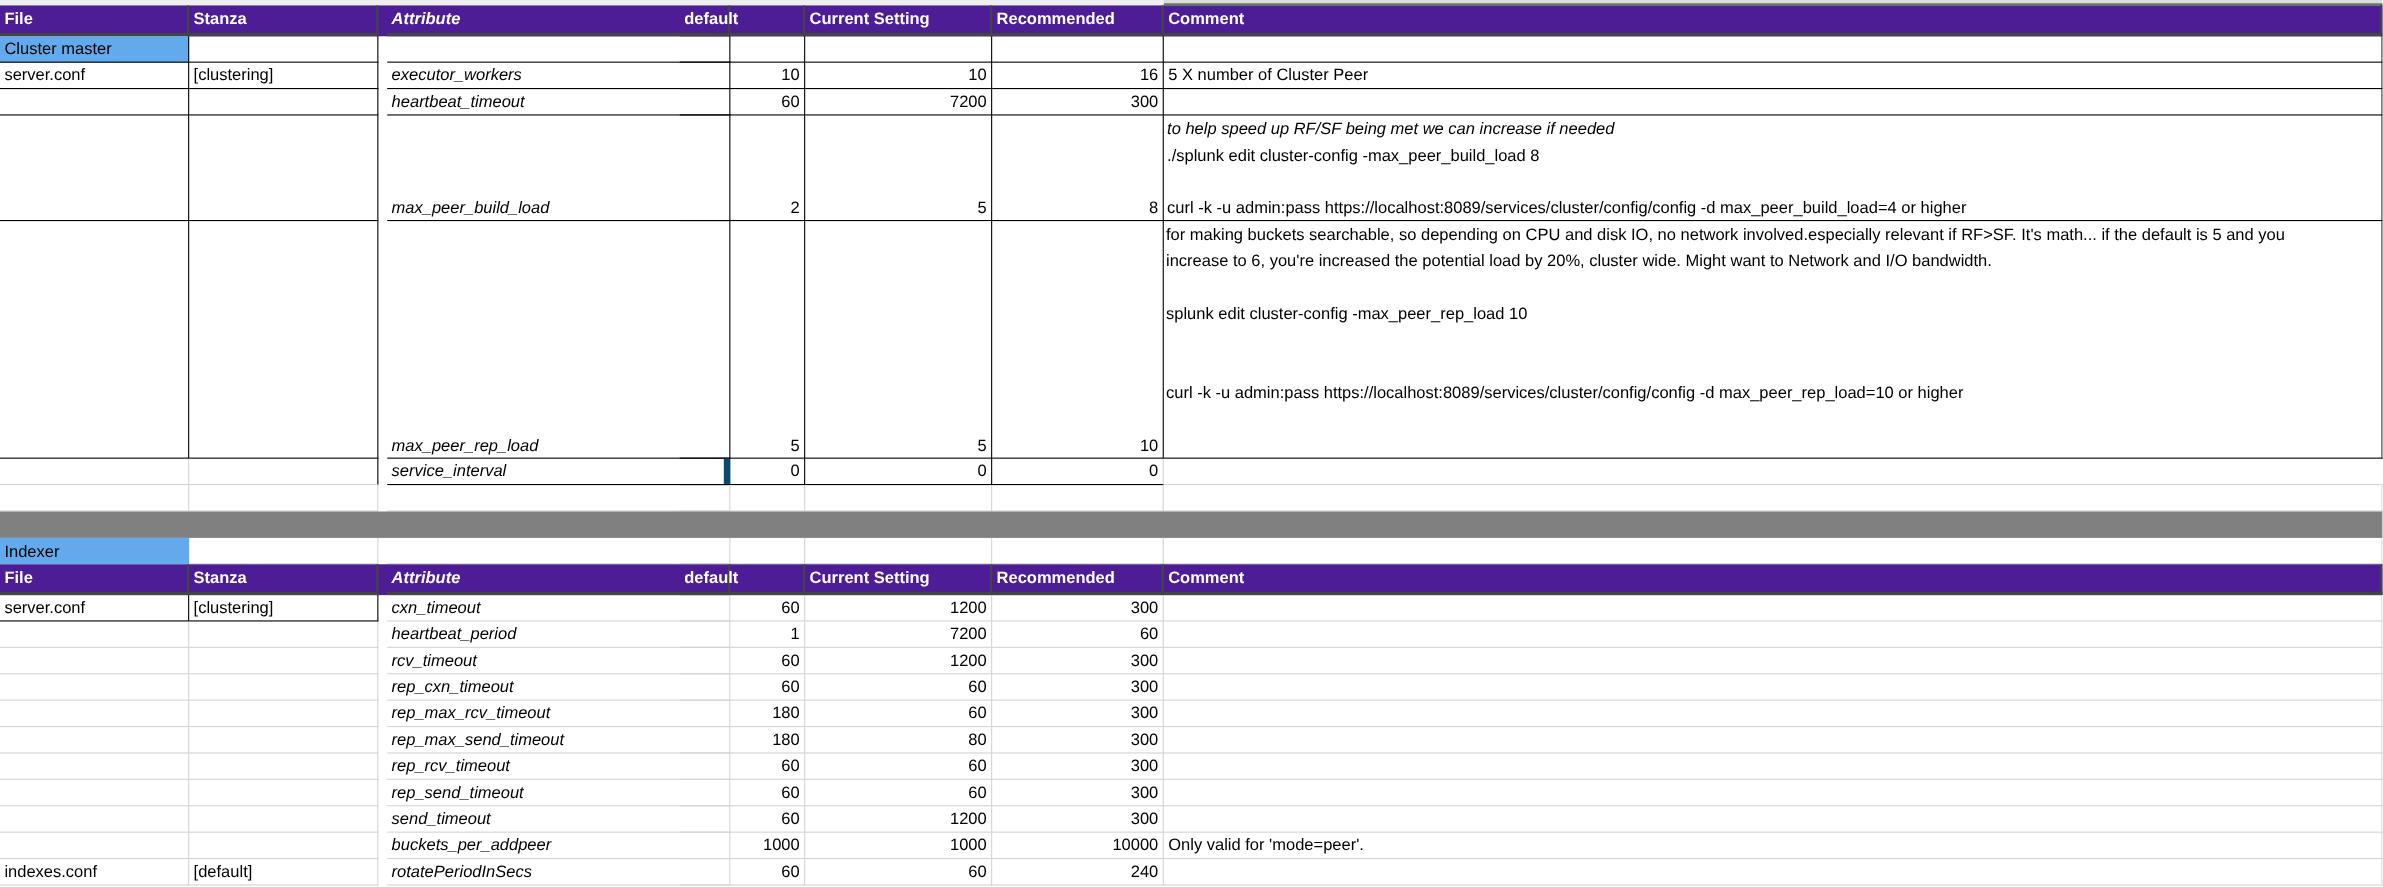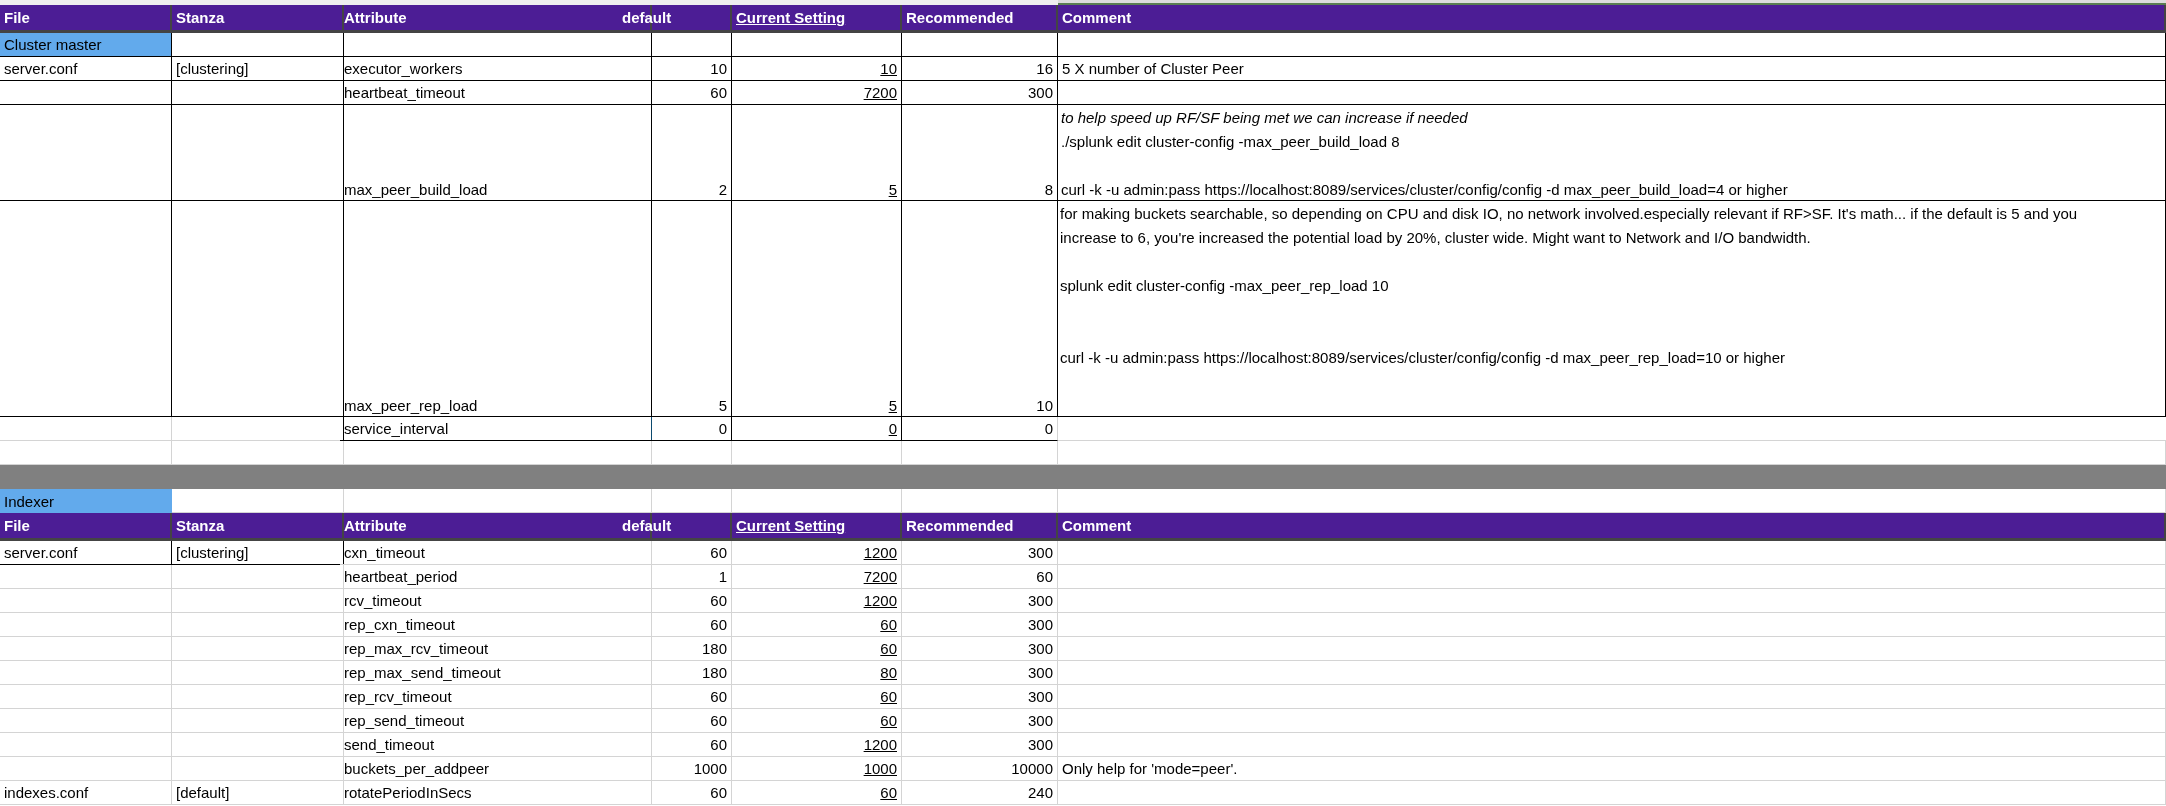--- a/index.html
+++ b/index.html
@@ -8,23 +8,23 @@
     background: #ffffff;
     font-family: "Liberation Sans", sans-serif;
     font-size: 15px; color: #000;
   }
   .topstrip { position: absolute; left: 0; top: 0; width: 2166px; height: 5px; background: #efefef; border-bottom: 1px solid #c8c8c8; }
   .topstrip .green { position: absolute; left: 1058px; top: 0; width: 1108px; height: 5px; background: #dcdcdc; border-bottom: 2px solid #5a7d52; box-sizing: border-box; }
   .row { position: absolute; left: 0; width: 2166px; }
   .cell { position: absolute; top: 0; bottom: 0; box-sizing: border-box; overflow: hidden; white-space: nowrap; padding: 0 4px; }
   .c0 { left: 0; width: 172px; }
   .c1 { left: 172px; width: 172px; }
-  .c2 { left: 340px; width: 312px; }
+  .c2 { left: 352px; width: 312px; font-style: italic; }
   .c3 { left: 618px; width: 114px; }
-  .c4 { left: 732px; width: 170px; text-decoration: underline; }
+  .c4 { left: 732px; width: 170px; }
   .c5 { left: 902px; width: 156px; }
   .c6 { left: 1058px; width: 1108px; }
   .num { text-align: right; }
   .bottom-text { display: flex; align-items: flex-end; padding-bottom: 2px; }
   .bottom-text.num { justify-content: flex-end; }
   .mid { display: flex; align-items: center; }
   .mid.num { justify-content: flex-end; }
 
   .hdr { background: #4c1d95; color: #fff; font-weight: bold; }
   .hdr .cell { border-right: 2px solid #444; border-bottom: 3px solid #444; display: flex; align-items: center; }
@@ -107,21 +107,21 @@
     <div class="cline" style="left:2px;top:4px;">for making buckets searchable, so depending on CPU and disk IO, no network involved.especially relevant if RF&gt;SF. It's math... if the default is 5 and you</div>
     <div class="cline" style="left:2px;top:28px;">increase to 6, you're increased the potential load by 20%, cluster wide. Might want to   Network and I/O bandwidth.</div>
     <div class="cline" style="left:2px;top:76px;">splunk edit cluster-config -max_peer_rep_load 10</div>
     <div class="cline" style="left:2px;top:148px;">curl -k -u admin:pass https://localhost:8089/services/cluster/config/config -d max_peer_rep_load=10 or higher</div>
   </div>
 </div>
 
 <div class="row" style="top:417px;height:24px;">
   <div class="cell c0 mid" style="border-right:1px solid #d4d4d4;border-bottom:1px solid #d4d4d4;"></div>
   <div class="cell c1 mid" style="border-right:1px solid #000;border-bottom:1px solid #d4d4d4;"></div>
-  <div class="cell c2 mid" style="border-right:1px solid #0c4a6e;border-bottom:1.5px solid #000;">service_interval</div>
+  <div class="cell c2 mid" style="border-right:6px solid #0c4a6e;border-bottom:1.5px solid #000;">service_interval</div>
   <div class="cell c3 mid num" style="border-right:1px solid #000;border-bottom:1.5px solid #000;">0</div>
   <div class="cell c4 mid num" style="border-right:1px solid #000;border-bottom:1.5px solid #000;">0</div>
   <div class="cell c5 mid num" style="border-right:1px solid #d4d4d4;border-bottom:1.5px solid #000;">0</div>
   <div class="cell c6 mid" style="border-bottom:1px solid #d4d4d4;"></div>
 </div>
 
 <div class="row grid" style="top:441px;height:24px;">
   <div class="cell c0"></div>
   <div class="cell c1"></div>
   <div class="cell c2"></div>
@@ -236,21 +236,21 @@
     <div class="cell c5 mid num">300</div>
     <div class="cell c6 mid"></div>
   </div>
   <div class="row grid" style="top:757px;height:24px;">
     <div class="cell c0 mid"></div>
     <div class="cell c1 mid"></div>
     <div class="cell c2 mid">buckets_per_addpeer</div>
     <div class="cell c3 mid num">1000</div>
     <div class="cell c4 mid num">1000</div>
     <div class="cell c5 mid num">10000</div>
-    <div class="cell c6 mid" style="overflow:visible;">Only help for 'mode=peer'.</div>
+    <div class="cell c6 mid" style="overflow:visible;">Only valid for 'mode=peer'.</div>
   </div>
   <div class="row grid" style="top:781px;height:24px;">
     <div class="cell c0 mid">indexes.conf</div>
     <div class="cell c1 mid">[default]</div>
     <div class="cell c2 mid">rotatePeriodInSecs</div>
     <div class="cell c3 mid num">60</div>
     <div class="cell c4 mid num">60</div>
     <div class="cell c5 mid num">240</div>
     <div class="cell c6 mid"></div>
   </div>

